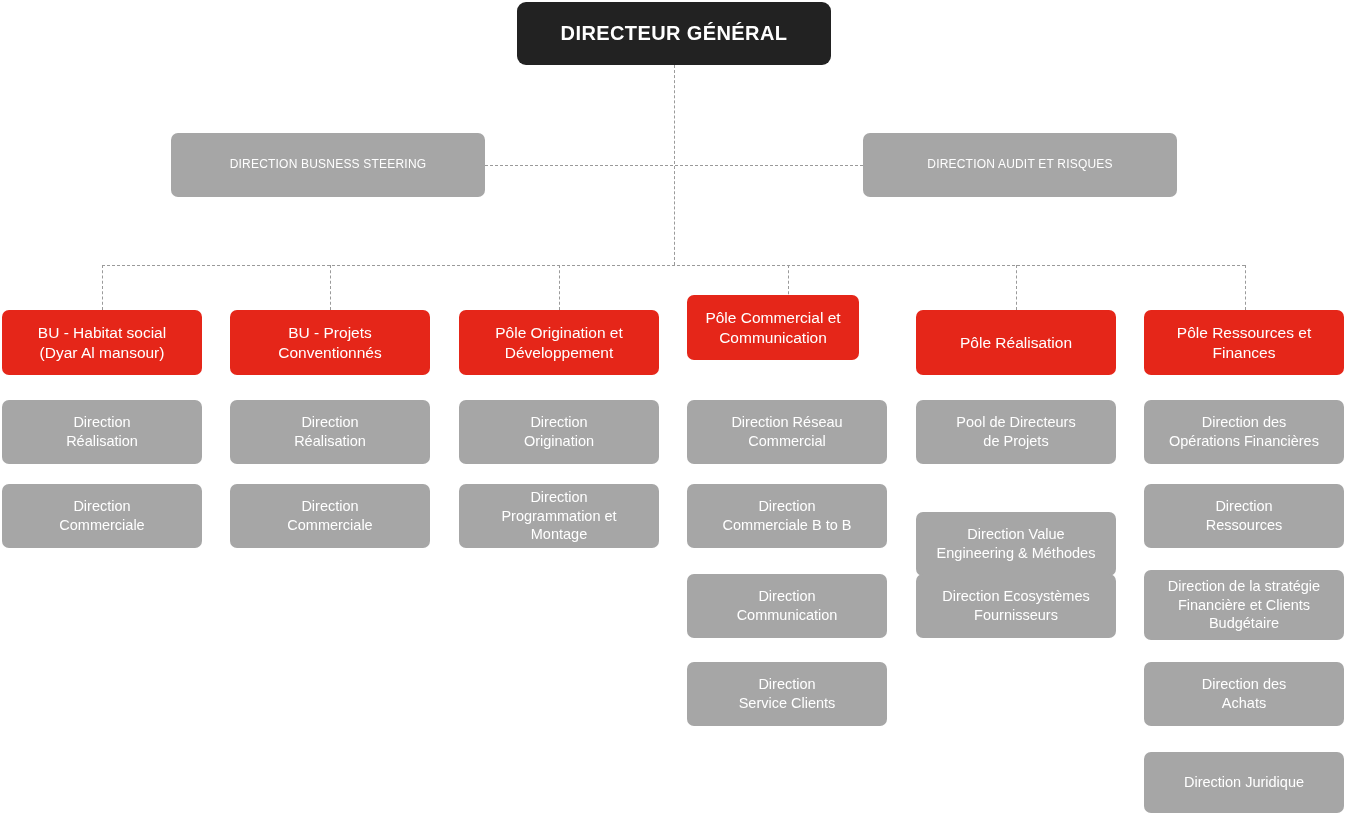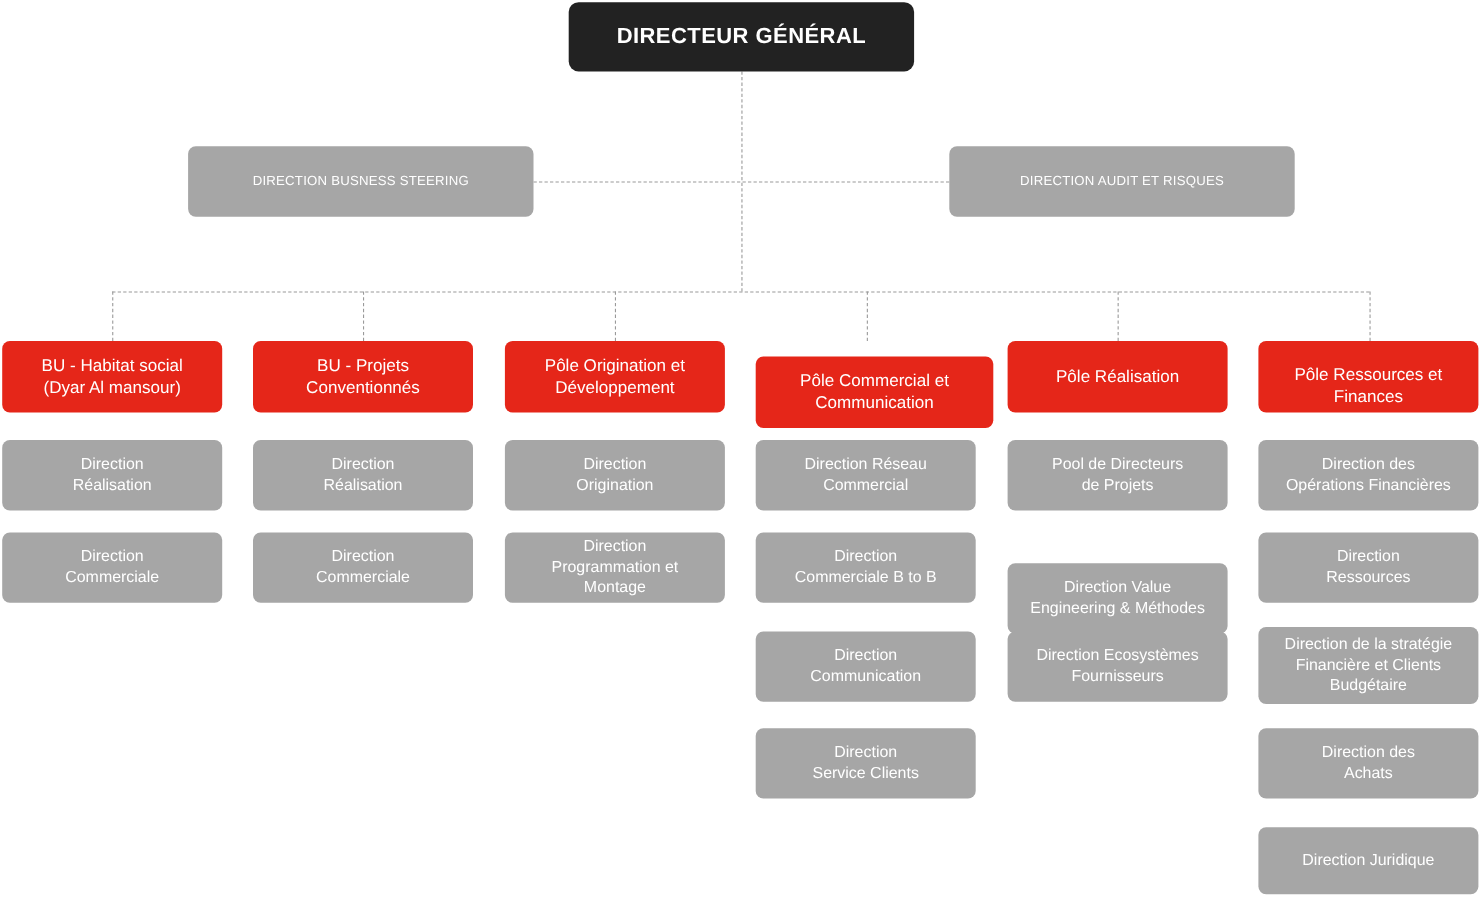--- a/index.html
+++ b/index.html
@@ -156,21 +156,21 @@
     </span>
   </div>
   <div class="node dir" style="left: 459px; top: 484px; width: 200px; height: 64px; background: rgb(166, 166, 166); color: rgb(255, 255, 255);">
     <span class="txt">
       <span>Direction</span>
       <span class="l2">Programmation et</span>
       <span class="l2">Montage</span>
     </span>
   </div>
 
-  <div class="node pole" style="left: 687px; top: 324px; width: 216px; height: 65px; background: rgb(229, 38, 25); color: rgb(255, 255, 255);">
+  <div class="node pole" style="left: 687px; top: 295px; width: 172px; height: 65px; background: rgb(229, 38, 25); color: rgb(255, 255, 255);">
     <span class="txt">
       <span>Pôle Commercial et</span>
       <span class="l2">Communication</span>
     </span>
   </div>
   <div class="node dir" style="left: 687px; top: 400px; width: 200px; height: 64px; background: rgb(166, 166, 166); color: rgb(255, 255, 255);">
     <span class="txt">
       <span>Direction Réseau</span>
       <span class="l2">Commercial</span>
     </span>
@@ -211,21 +211,21 @@
       <span class="l2">Engineering &amp; Méthodes</span>
     </span>
   </div>
   <div class="node dir" style="left: 916px; top: 574px; width: 200px; height: 64px; background: rgb(166, 166, 166); color: rgb(255, 255, 255);">
     <span class="txt">
       <span>Direction Ecosystèmes</span>
       <span class="l2">Fournisseurs</span>
     </span>
   </div>
 
-  <div class="node pole" style="left: 1144px; top: 310px; width: 200px; height: 65px; background: rgb(229, 38, 25); color: rgb(255, 255, 255); align-items: flex-end;">
+  <div class="node pole" style="left: 1144px; top: 310px; width: 200px; height: 65px; background: rgb(229, 38, 25); color: rgb(255, 255, 255);">
     <span class="txt">
       <span>Pôle Ressources et</span>
       <span class="l2">Finances</span>
     </span>
   </div>
   <div class="node dir" style="left: 1144px; top: 400px; width: 200px; height: 64px; background: rgb(166, 166, 166); color: rgb(255, 255, 255);">
     <span class="txt">
       <span>Direction des</span>
       <span class="l2">Opérations Financières</span>
     </span>

